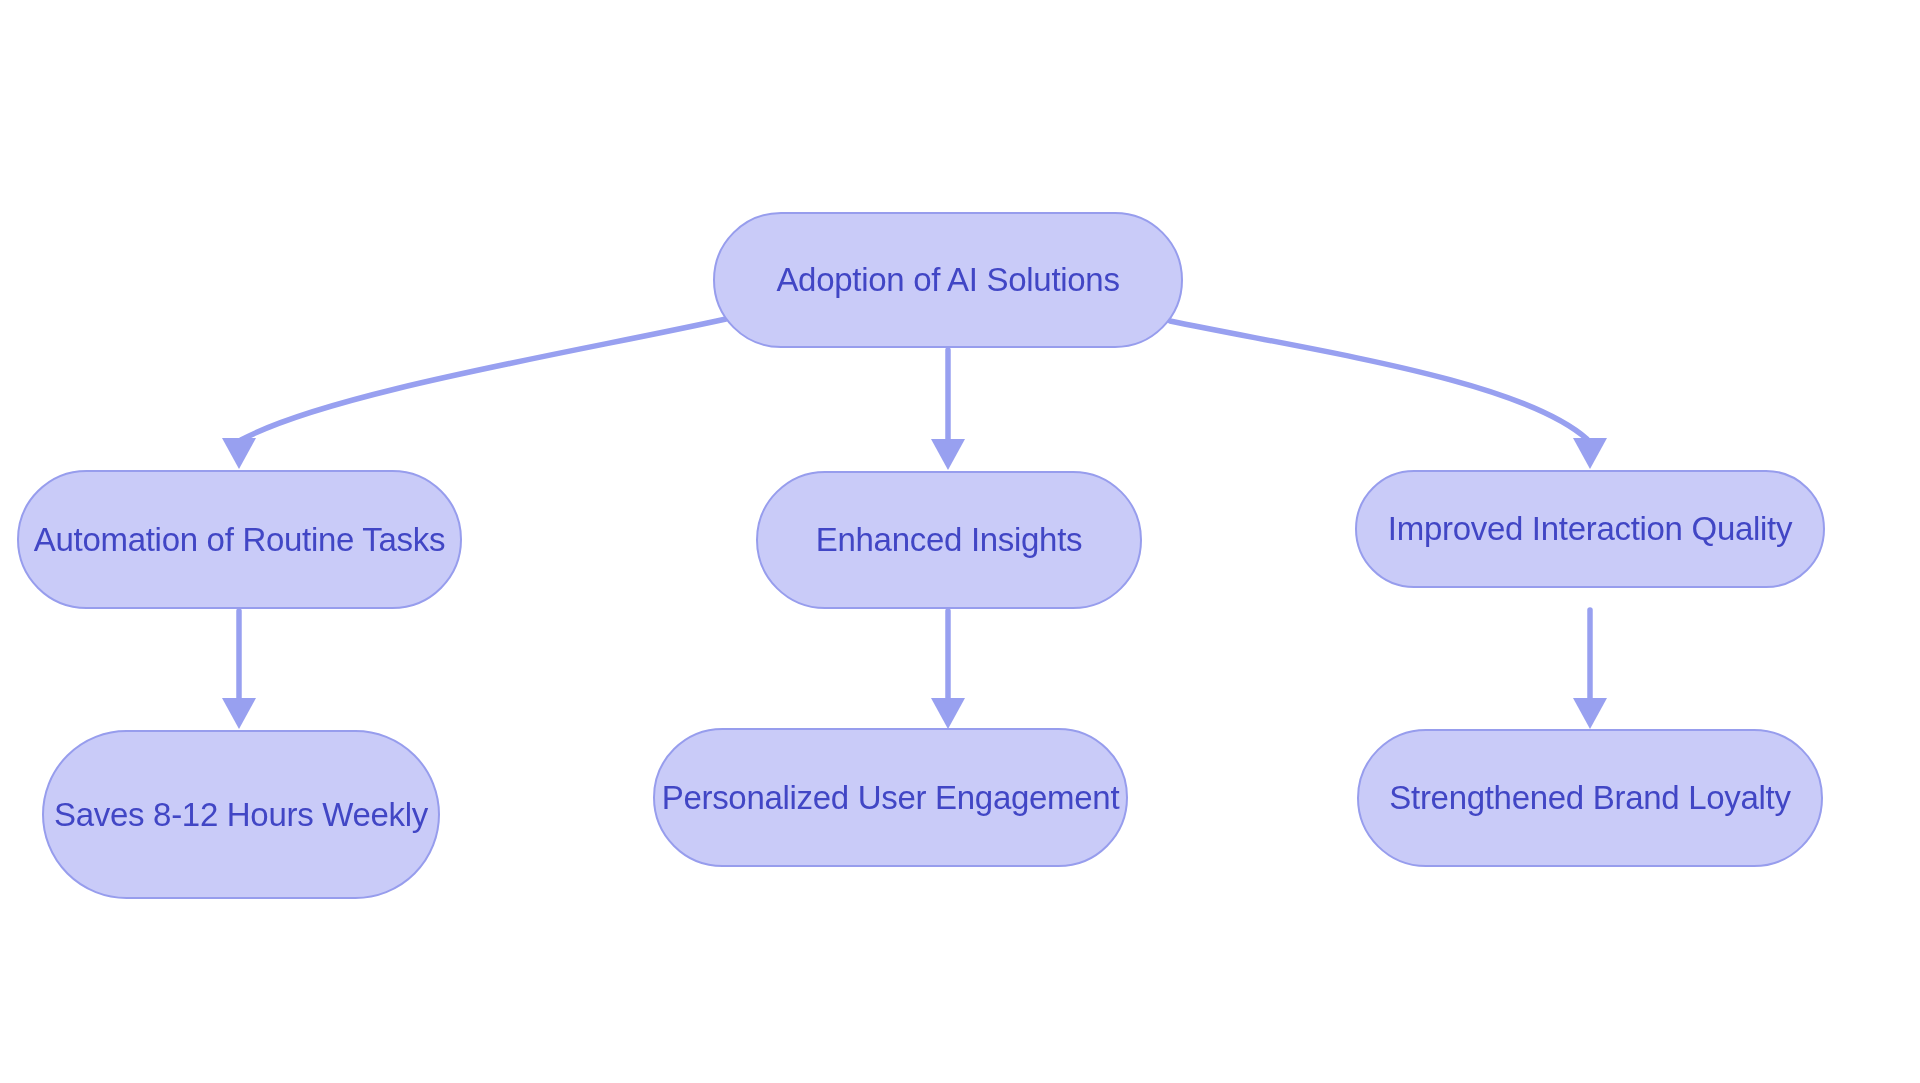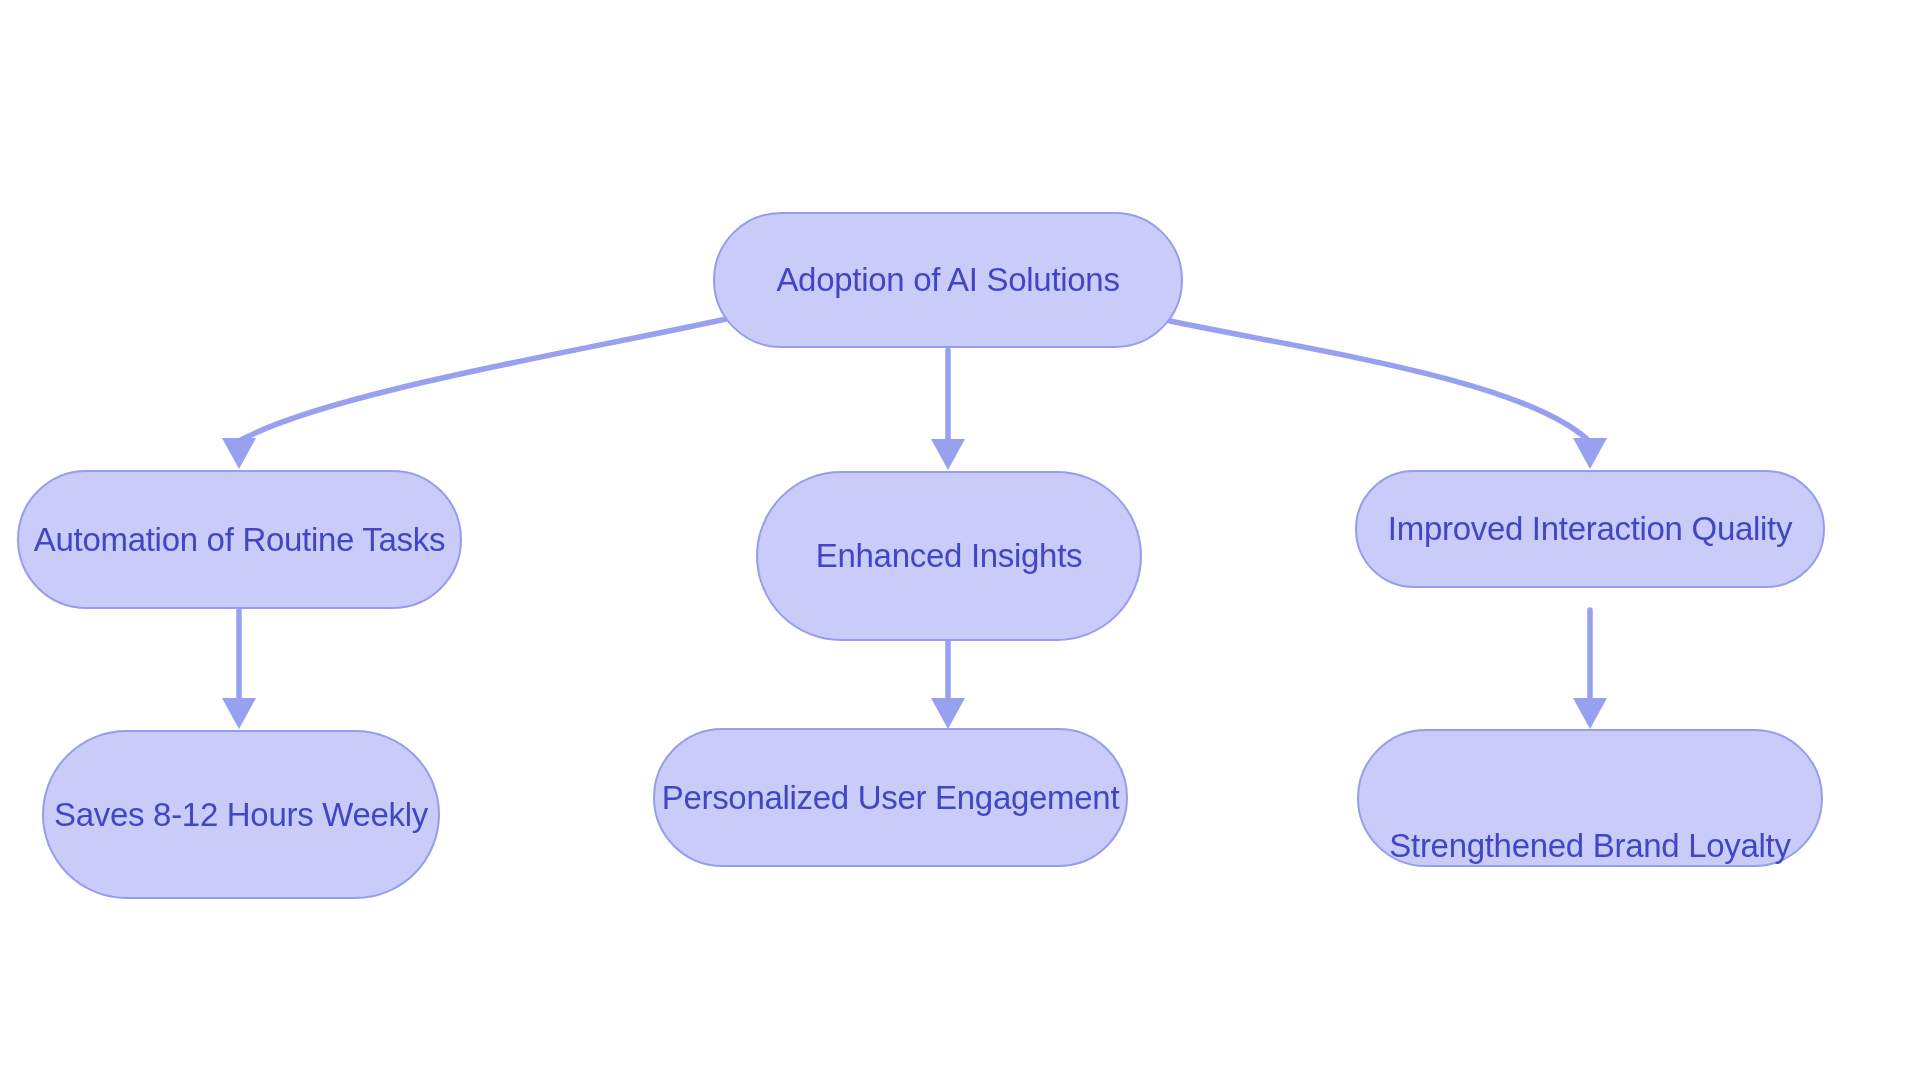--- a/index.html
+++ b/index.html
@@ -45,29 +45,29 @@
       <path d="M 1590 610 L 1590 698" fill="none" stroke="#98a0f0" stroke-width="5.5" stroke-linecap="round"></path>
       <path d="M 1573 698 L 1607 698 L 1590 729 Z" fill="#98a0f0"></path>
     </svg>
   <div class="node-layer">
       <div class="node" style="left: 713px; top: 212px; width: 470px; height: 136px; background: rgb(201, 203, 248); border: 2.5px solid rgb(151, 157, 237); color: rgb(65, 70, 197);">
         <span>Adoption of AI Solutions</span>
       </div>
       <div class="node" style="left: 17px; top: 470px; width: 445px; height: 139px; background: rgb(201, 203, 248); border: 2.5px solid rgb(151, 157, 237); color: rgb(65, 70, 197);">
         <span>Automation of Routine Tasks</span>
       </div>
-      <div class="node" style="left: 756px; top: 471px; width: 386px; height: 170px; background: rgb(201, 203, 248); border: 2.5px solid rgb(151, 157, 237); color: rgb(65, 70, 197);">
+      <div class="node" style="left: 756px; top: 471px; width: 386px; height: 138px; background: rgb(201, 203, 248); border: 2.5px solid rgb(151, 157, 237); color: rgb(65, 70, 197);">
         <span>Enhanced Insights</span>
       </div>
       <div class="node" style="left: 1355px; top: 470px; width: 470px; height: 118px; background: rgb(201, 203, 248); border: 2.5px solid rgb(151, 157, 237); color: rgb(65, 70, 197);">
         <span>Improved Interaction Quality</span>
       </div>
       <div class="node" style="left: 42px; top: 730px; width: 398px; height: 169px; background: rgb(201, 203, 248); border: 2.5px solid rgb(151, 157, 237); color: rgb(65, 70, 197);">
         <span>Saves 8-12 Hours Weekly</span>
       </div>
       <div class="node" style="left: 653px; top: 728px; width: 475px; height: 139px; background: rgb(201, 203, 248); border: 2.5px solid rgb(151, 157, 237); color: rgb(65, 70, 197);">
         <span>Personalized User Engagement</span>
       </div>
-      <div class="node" style="left: 1357px; top: 729px; width: 466px; height: 138px; background: rgb(201, 203, 248); border: 2.5px solid rgb(151, 157, 237); color: rgb(65, 70, 197); align-items: flex-end;">
+      <div class="node" style="left: 1357px; top: 729px; width: 466px; height: 138px; background: rgb(201, 203, 248); border: 2.5px solid rgb(151, 157, 237); color: rgb(65, 70, 197);">
         <span>Strengthened Brand Loyalty</span>
       </div>
     </div>
 </div>
 
 </body></html>

